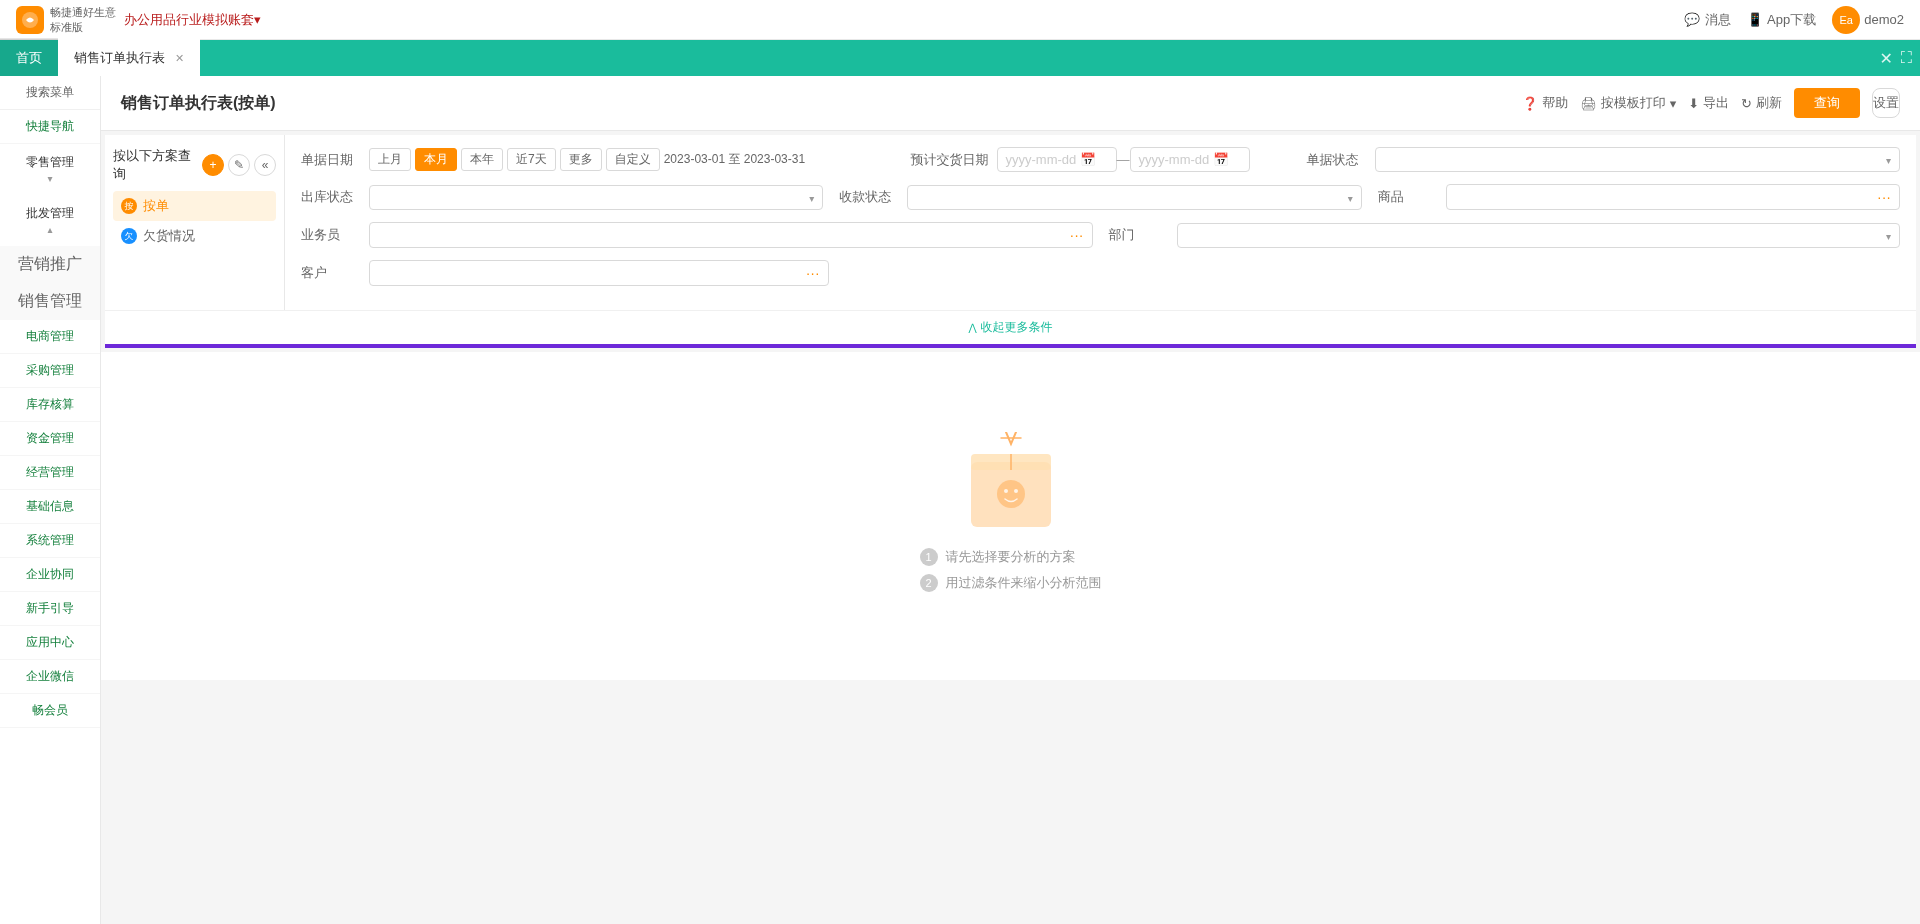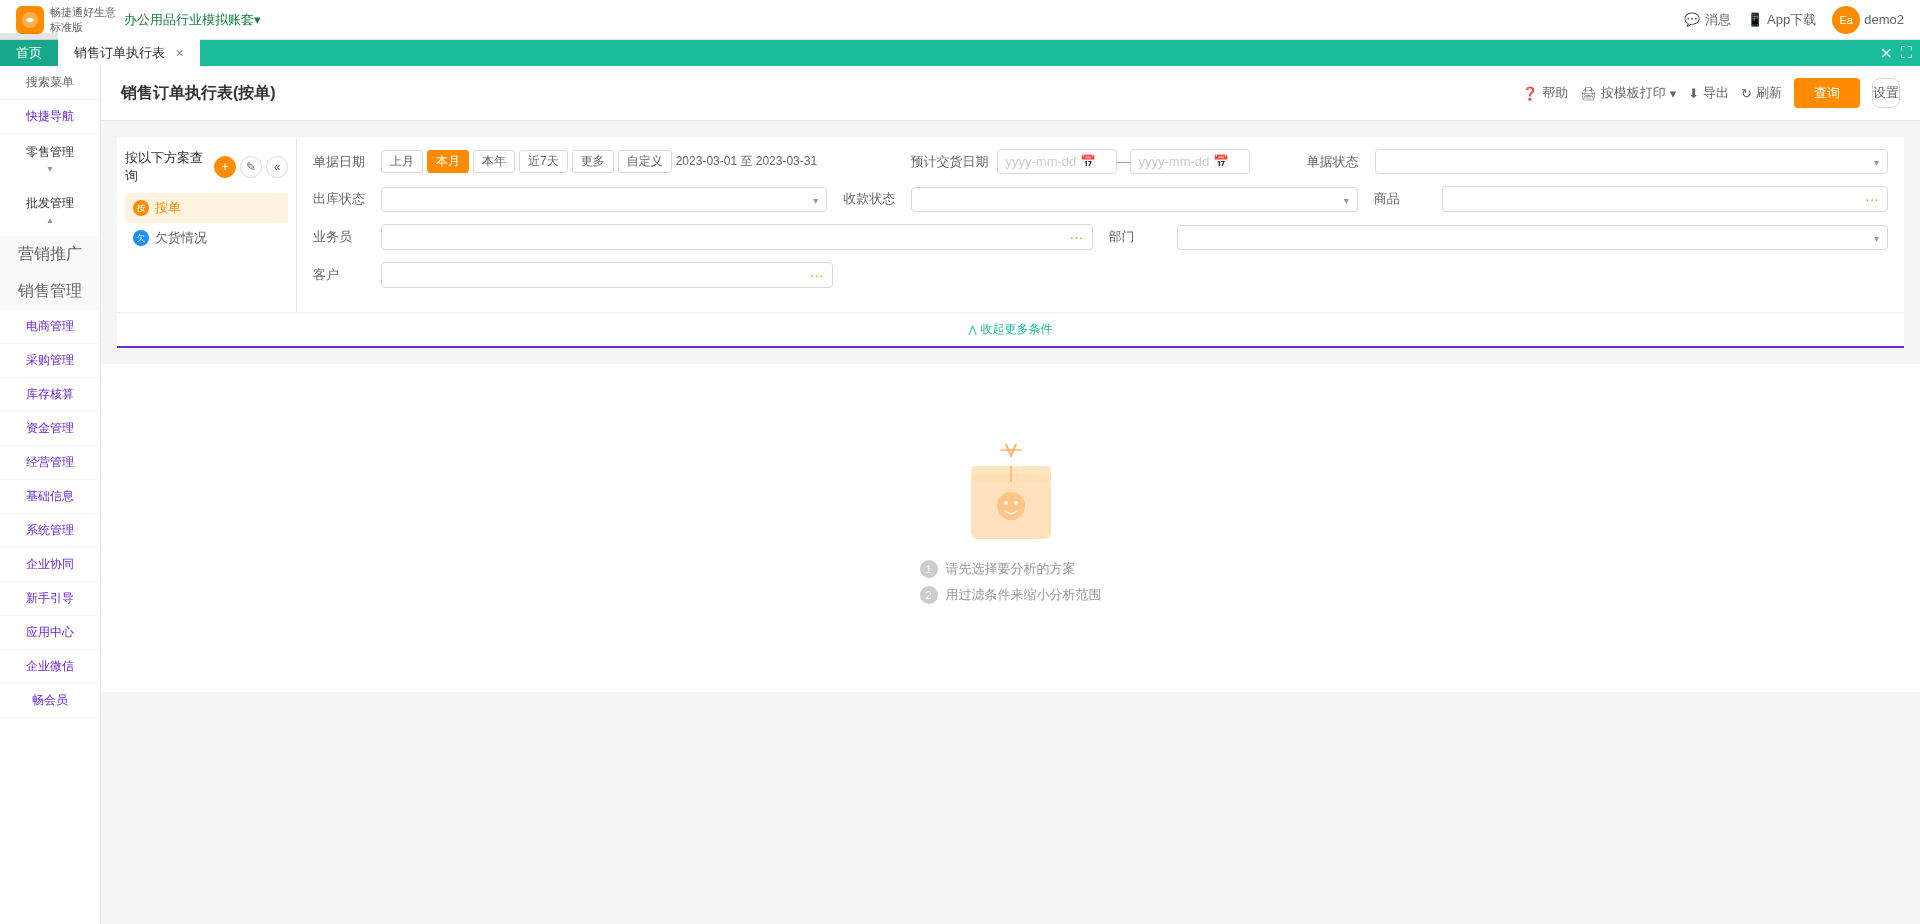--- a/index.html
+++ b/index.html
@@ -40,21 +40,21 @@
     }
     .logo-text {
       font-size: 11px;
       color: #666;
       line-height: 1.3;
     }
     .breadcrumb-area {
       display: flex;
       align-items: center;
       gap: 0;
-      color: #15803d;
+      color: #b91c1c;
       font-size: 13px;
     }
     .top-header-right {
       display: flex;
       align-items: center;
       gap: 16px;
       color: #666;
       font-size: 13px;
     }
     .header-btn {
@@ -71,21 +71,21 @@
       background: #ff8c00;
       display: flex;
       align-items: center;
       justify-content: center;
       color: #fff;
       font-size: 11px;
     }
 
     
     .tab-bar {
-      height: 26px;
+      height: 36px;
       background: #1abc9c;
       display: flex;
       align-items: center;
       padding: 0 0;
       flex-shrink: 0;
     }
     .tab-item {
       height: 40px;
       display: flex;
       align-items: center;
@@ -146,21 +146,21 @@
     .sidebar-search-text {
       font-size: 12px;
       color: #666;
       text-align: center;
       cursor: pointer;
     }
     .sidebar-nav-item {
       padding: 8px 4px;
       text-align: center;
       font-size: 12px;
-      color: #6d28d9;
+      color: #15803d;
       cursor: pointer;
       border-bottom: 1px solid #f5f5f5;
     }
     .sidebar-category {
       padding: 10px 6px;
       text-align: center;
       font-size: 12px;
       color: #333;
       cursor: pointer;
       position: relative;
@@ -229,22 +229,22 @@
       border: 1px solid #d9d9d9;
       padding: 5px 0;
       border-radius: 8px;
       cursor: pointer;
       font-size: 13px;
     }
 
     
     .filter-panel {
       background: #fff;
-      margin: 16px;
-      border-bottom: 2px solid #6d28d9;
+      margin: 4px;
+      border-bottom: 4px solid #6d28d9;
     }
     .filter-sidebar {
       display: flex;
     }
     .filter-left-panel {
       width: 180px;
       border-right: 1px solid #e8e8e8;
       padding: 12px 8px;
       flex-shrink: 0;
     }

